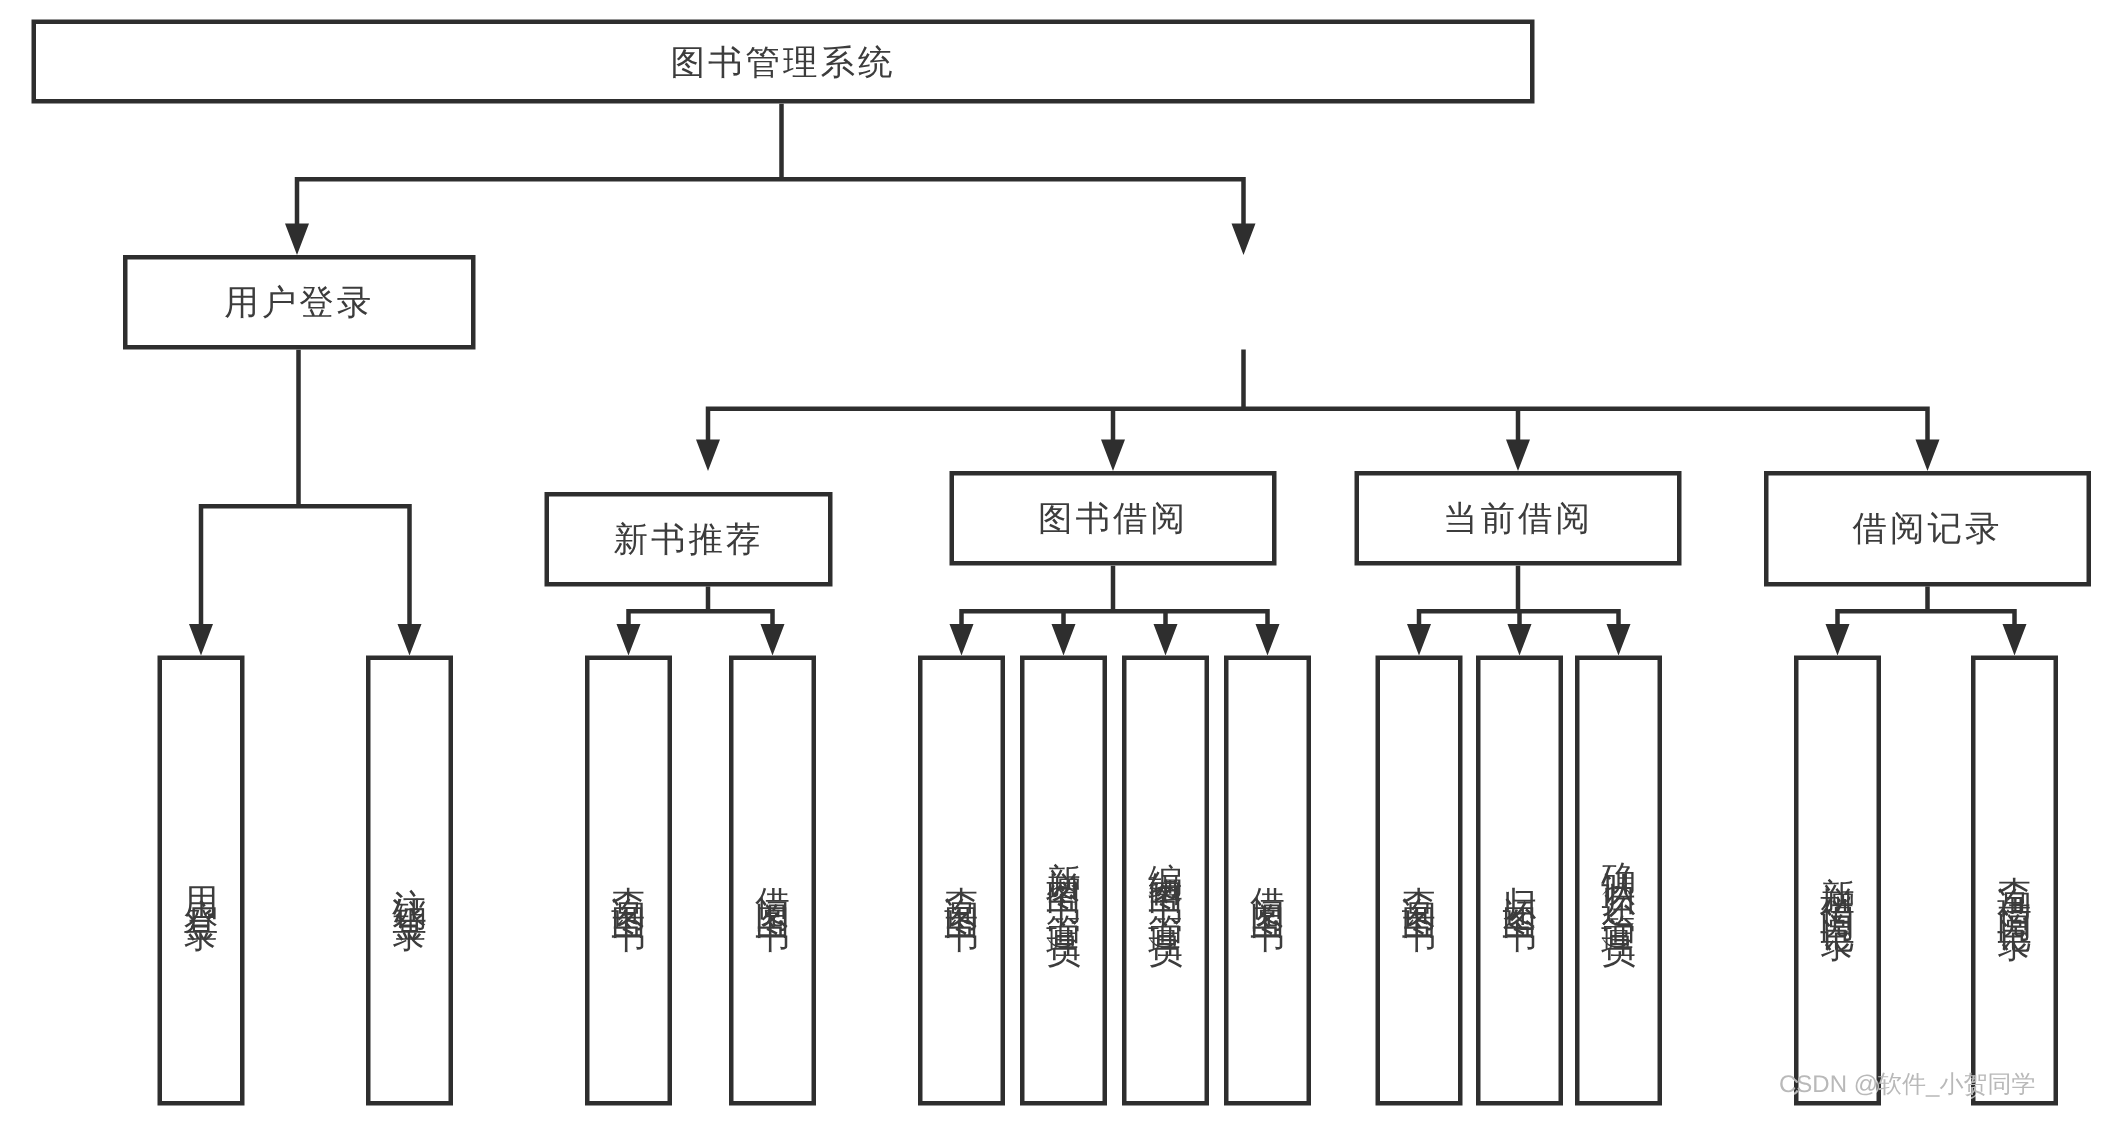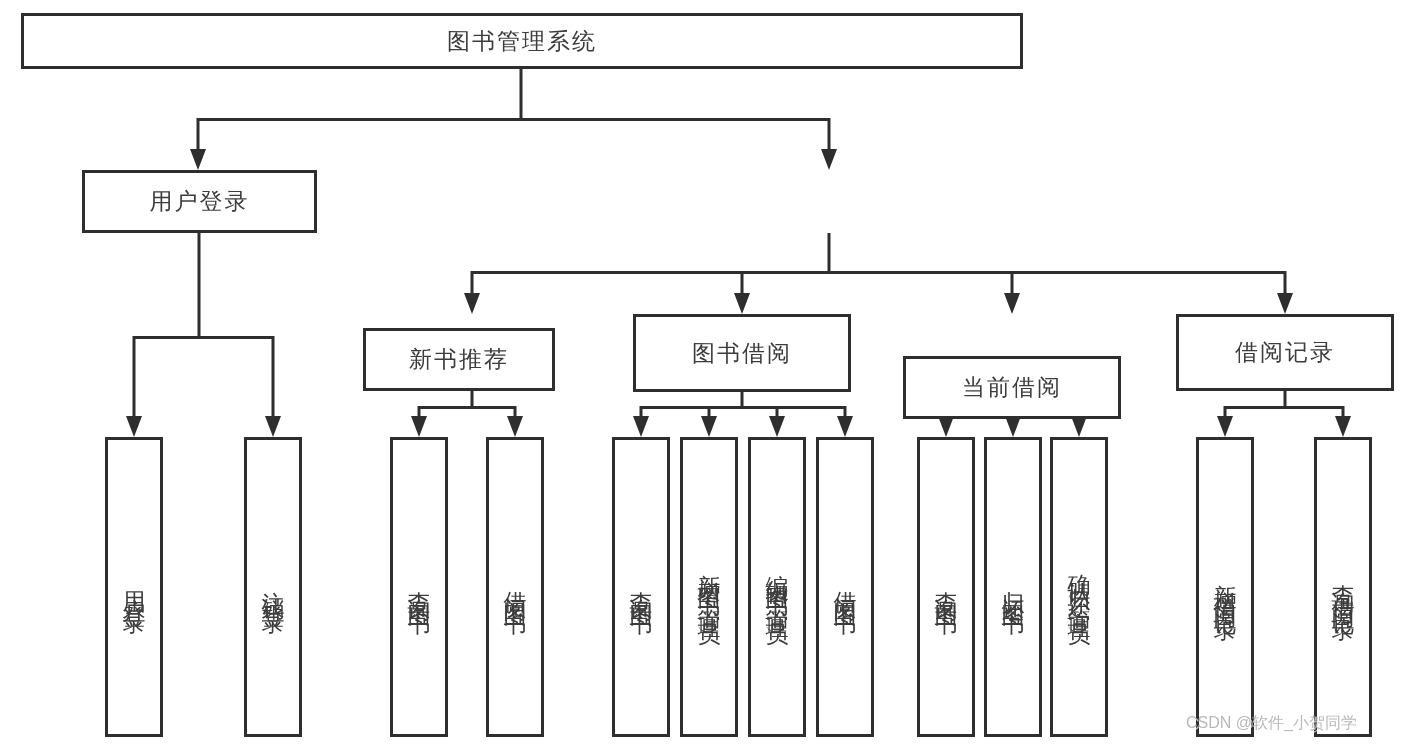--- a/index.html
+++ b/index.html
@@ -43,22 +43,22 @@
     font-size: 23px;
     letter-spacing: 7px;
     line-height: 1;
     white-space: nowrap;
   }
   
   #n-root            { left: 21px;   top: 13px;  width: 1002px; height: 56px; }
   #n-user-login      { left: 82px;   top: 170px; width: 235px;  height: 63px; }
   #n-book-mgmt       { left: 712px;  top: 170px; width: 235px;  height: 63px; }
   #n-new-book        { left: 363px;  top: 328px; width: 192px;  height: 63px; text-align: center; }
-  #n-book-borrow     { left: 633px;  top: 314px; width: 218px;  height: 78px; }
-  #n-current-borrow  { left: 903px;  top: 314px; width: 218px;  height: 63px; margin-top: 42px; }
+  #n-book-borrow     { left: 633px;  top: 314px; width: 218px;  height: 63px; }
+  #n-current-borrow  { left: 903px;  top: 314px; width: 218px;  height: 63px; }
   #n-borrow-records  { left: 1176px; top: 314px; width: 218px;  height: 77px; }
   #l-user-login      { left: 105px;  }
   #l-logout          { left: 244px;  }
   #l-query-rec       { left: 390px;  }
   #l-borrow-rec      { left: 486px;  }
   #l-query-bor       { left: 612px;  }
   #l-add-admin       { left: 680px;  }
   #l-edit-admin      { left: 748px;  }
   #l-borrow-bor      { left: 816px;  }
   #l-query-cur       { left: 917px;  }

